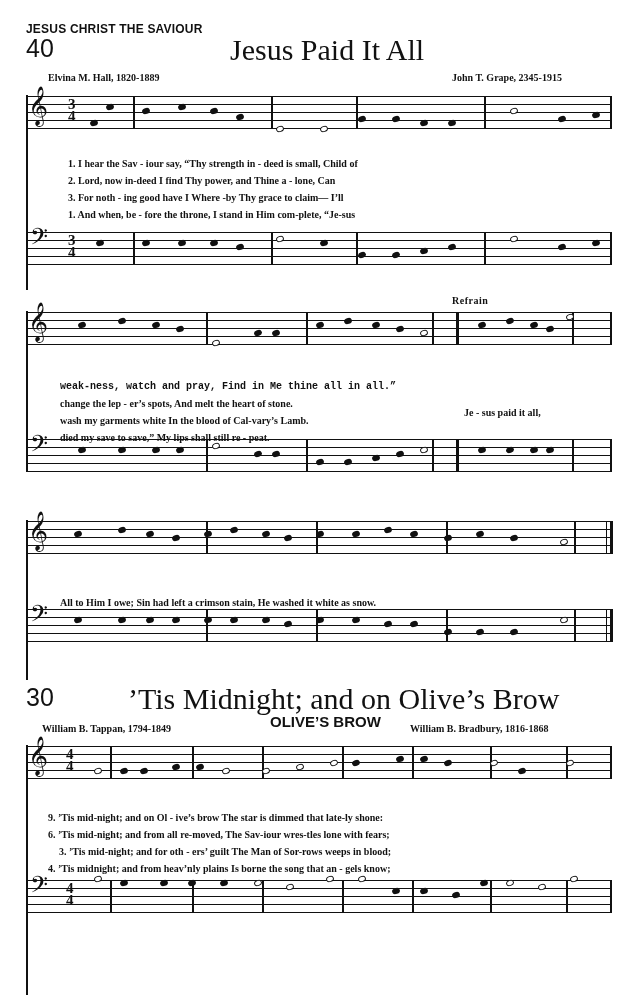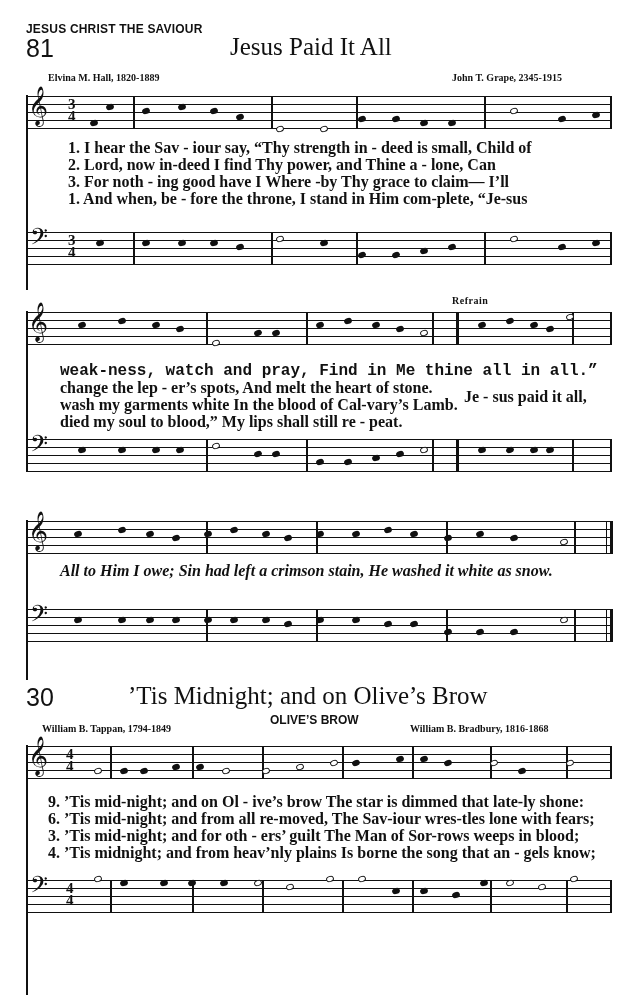--- a/index.html
+++ b/index.html
@@ -1,38 +1,38 @@
 <!DOCTYPE html>
 <html><head>
 <meta charset="utf-8">
 <style>
   html,body{margin:0;padding:0;background:#fff;}
   body{width:640px;height:995px;position:relative;overflow:hidden;color:#111;font-family:"Liberation Serif",serif;}
   .abs{position:absolute;}
   .section{font-family:"Liberation Sans",sans-serif;font-weight:bold;font-size:12px;left:26px;top:22px;letter-spacing:0.2px;}
   .num{font-family:"Liberation Sans",sans-serif;font-size:25px;}
-  .title{font-family:"Liberation Serif",serif;font-size:25px;}
+  .title{font-family:"Liberation Serif",serif;font-size:30px;}
   .credit{font-family:"Liberation Serif",serif;font-weight:bold;font-size:10px;}
-  .tune{font-family:"Liberation Sans",sans-serif;font-weight:bold;font-size:12px;}
-  .lyric{font-family:"Liberation Serif",serif;font-weight:bold;font-size:16px;white-space:nowrap;line-height:16.6px;}
+  .tune{font-family:"Liberation Sans",sans-serif;font-weight:bold;font-size:15px;}
+  .lyric{font-family:"Liberation Serif",serif;font-weight:bold;font-size:10px;white-space:nowrap;line-height:16.6px;margin-top:16px;}
   .refrain{font-family:"Liberation Serif",serif;font-weight:bold;font-size:10px;letter-spacing:0.5px;}
   .staff{position:absolute;height:32px;}
   .staff .line{position:absolute;left:0;right:0;height:1px;background:#111;}
   .staff .bar{position:absolute;top:0;width:1.5px;height:33px;background:#111;}
   .sysbar{position:absolute;width:2px;background:#111;}
   .clef{position:absolute;font-family:"DejaVu Serif",serif;font-size:34px;line-height:1;}
   .note{position:absolute;width:8px;height:6px;border-radius:50%;background:#111;transform:rotate(-20deg);}
   .note.open{background:#fff;border:1.5px solid #111;width:6px;height:4px;}
   .ts{position:absolute;font-family:"Liberation Serif",serif;font-weight:bold;font-size:15px;line-height:12px;}
 </style>
 </head>
 <body>
 
 <div class="abs section">JESUS CHRIST THE SAVIOUR</div>
-<div class="abs num" style="left:26px;top:34px;">81</div>
+<div class="abs num" style="left:26px;top:34px;">40</div>
 <div class="abs title" style="left:230px;top:33px;">Jesus Paid It All</div>
 <div class="abs credit" style="left:48px;top:72px;">Elvina M. Hall, 1820-1889</div>
 <div class="abs credit" style="left:452px;top:72px;">John T. Grape, 2345-1915</div>
 
 <div class="sysbar" style="left:26px;top:95px;height:195px;"></div>
 <div class="staff" style="left:26px;width:586px;top:96px;">
   <div class="line" style="top:0"></div>
     <div class="line" style="top:8px"></div>
     <div class="line" style="top:16px"></div>
     <div class="line" style="top:24px"></div>
@@ -125,21 +125,21 @@
 <div class="note open" style="left:420px;top:330px"></div>
 <div class="note" style="left:478px;top:322px"></div>
 <div class="note" style="left:506px;top:318px"></div>
 <div class="note" style="left:530px;top:322px"></div>
 <div class="note" style="left:546px;top:326px"></div>
 <div class="note open" style="left:566px;top:314px"></div>
 
 <div class="lyric abs" style="left:60px;top:363px;font-family:Liberation Mono, monospace;">weak-ness, watch and pray, Find in  Me  thine all   in  all.”</div>
 <div class="lyric abs" style="left:60px;top:380px;">change the  lep - er’s spots,  And    melt  the heart of stone.</div>
 <div class="lyric abs" style="left:60px;top:397px;">wash   my garments white  In   the blood of Cal-vary’s Lamb.</div>
-<div class="lyric abs" style="left:60px;top:414px;">died   my  soul  to  blood,” My      lips  shall still re - peat.</div>
+<div class="lyric abs" style="left:60px;top:414px;">died   my  save  to  save,” My      lips  shall still re - peat.</div>
 <div class="lyric abs" style="left:464px;top:389px;">Je - sus paid it  all,</div>
 
 <div class="staff" style="left:26px;width:586px;top:439px;">
   <div class="line" style="top:0"></div>
     <div class="line" style="top:8px"></div>
     <div class="line" style="top:16px"></div>
     <div class="line" style="top:24px"></div>
     <div class="line" style="top:32px"></div>
   <div class="bar" style="left:180px"></div>
     <div class="bar" style="left:280px"></div>
@@ -191,21 +191,21 @@
 <div class="note" style="left:284px;top:535px"></div>
 <div class="note" style="left:316px;top:531px"></div>
 <div class="note" style="left:352px;top:531px"></div>
 <div class="note" style="left:384px;top:527px"></div>
 <div class="note" style="left:410px;top:531px"></div>
 <div class="note" style="left:444px;top:535px"></div>
 <div class="note" style="left:476px;top:531px"></div>
 <div class="note" style="left:510px;top:535px"></div>
 <div class="note open" style="left:560px;top:539px"></div>
 
-<div class="lyric abs" style="left:60px;top:563px;font-style:italic;">All   to Him I  owe;  Sin  had left  a  crimson stain, He washed it white as snow.</div>
+<div class="lyric abs" style="left:60px;top:579px;">All   to Him I  owe;  Sin  had left  a  crimson stain, He washed it white as snow.</div>
 
 <div class="staff" style="left:26px;width:586px;top:609px;">
   <div class="line" style="top:0"></div>
     <div class="line" style="top:8px"></div>
     <div class="line" style="top:16px"></div>
     <div class="line" style="top:24px"></div>
     <div class="line" style="top:32px"></div>
   <div class="bar" style="left:180px"></div>
     <div class="bar" style="left:290px"></div>
     <div class="bar" style="left:420px"></div>
@@ -267,21 +267,21 @@
 <div class="note" style="left:352px;top:760px"></div>
 <div class="note" style="left:396px;top:756px"></div>
 <div class="note" style="left:420px;top:756px"></div>
 <div class="note" style="left:444px;top:760px"></div>
 <div class="note open" style="left:490px;top:760px"></div>
 <div class="note" style="left:518px;top:768px"></div>
 <div class="note open" style="left:566px;top:760px"></div>
 
 <div class="lyric abs" style="left:48px;top:794px;">9.  ’Tis   mid-night; and on  Ol - ive’s brow The  star   is dimmed that late-ly   shone:</div>
 <div class="lyric abs" style="left:48px;top:811px;">6.  ’Tis   mid-night; and from all re-moved, The  Sav-iour wres-tles lone    with fears;</div>
-<div class="lyric abs" style="left:48px;top:828px;text-align:center;">3.  ’Tis   mid-night; and for oth - ers’ guilt  The Man  of  Sor-rows weeps in    blood;</div>
+<div class="lyric abs" style="left:59px;top:828px;text-align:center;">3.  ’Tis   mid-night; and for oth - ers’ guilt  The Man  of  Sor-rows weeps in    blood;</div>
 <div class="lyric abs" style="left:48px;top:845px;">4.  ’Tis   midnight; and from heav’nly plains Is  borne the song that  an  -  gels know;</div>
 
 <div class="staff" style="left:26px;width:586px;top:880px;">
   <div class="line" style="top:0"></div>
     <div class="line" style="top:8px"></div>
     <div class="line" style="top:16px"></div>
     <div class="line" style="top:24px"></div>
     <div class="line" style="top:32px"></div>
   <div class="bar" style="left:84px"></div>
     <div class="bar" style="left:166px"></div>

